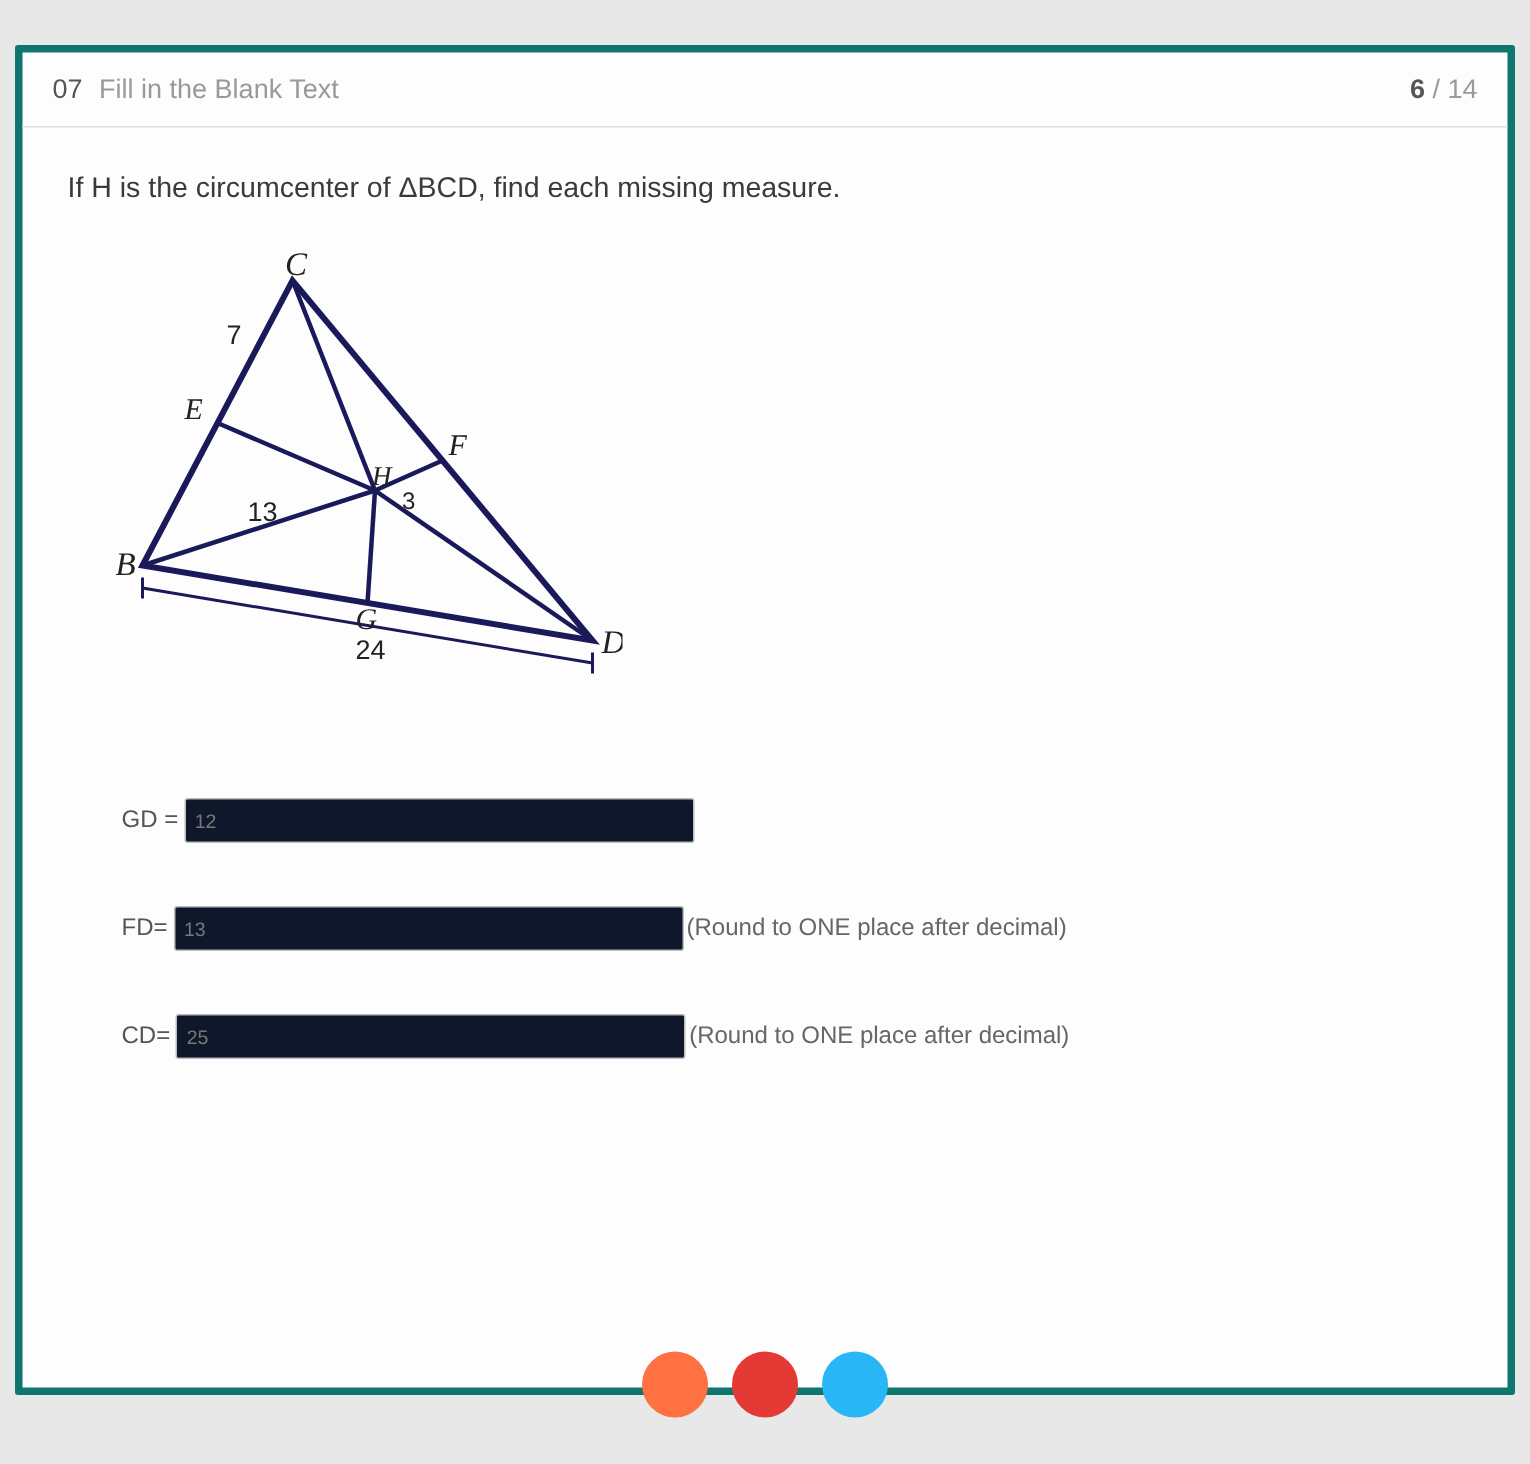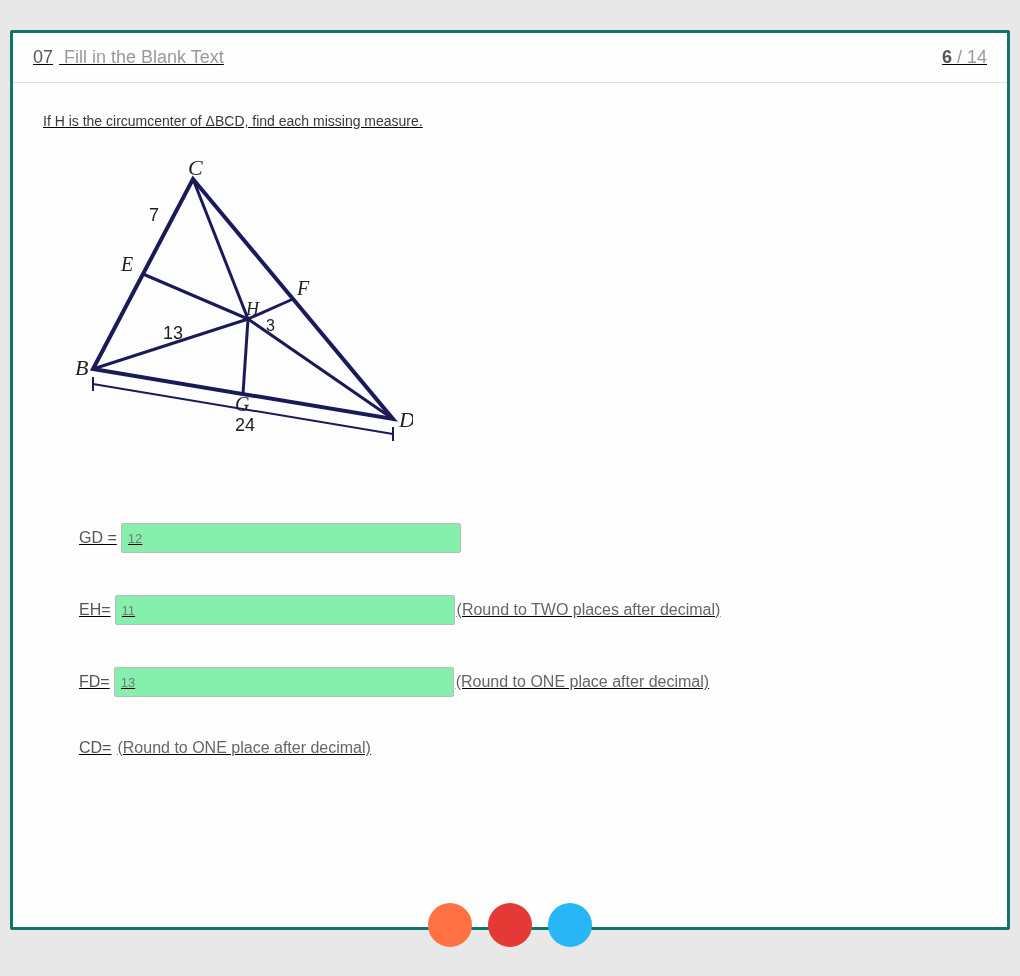--- a/index.html
+++ b/index.html
@@ -7,45 +7,44 @@
     font-family: Arial, Helvetica, sans-serif;
     background: #e8e8e8;
     width: 1020px;
     height: 976px;
     overflow: hidden;
     position: relative;
   }
   .card {
     background: #fdfdfd;
     margin: 30px 10px 0 10px;
-    border: 3px solid #0f766e;
+    border: 5px solid #0f766e;
     border-radius: 2px;
     min-height: 900px;
     position: relative;
-    text-decoration: underline;
   }
   .header {
     display: flex;
     justify-content: space-between;
     align-items: center;
     padding: 14px 20px;
     border-bottom: 1px solid #e0e0e0;
     color: #888;
     font-size: 18px;
   }
   .header .qnum { color: #555; font-weight: 500; margin-right: 6px; }
   .header .qtype { color: #999; }
   .pager .cur { color: #555; font-weight: 600; }
   .pager .tot { color: #999; }
   .content {
     padding: 30px 30px 20px 30px;
     color: #333;
   }
   .prompt {
-    font-size: 14px;
+    font-size: 19px;
     color: #3a3a3a;
     margin-bottom: 30px;
   }
   .diagram {
     margin: 0 0 60px 10px;
   }
   .answers { margin-top: 20px; }
   .answer-row {
     display: flex;
     align-items: center;
@@ -55,21 +54,21 @@
   }
   .answer-row label { white-space: nowrap; margin-right: 4px; margin-left: 36px; }
   .answer-row input {
     width: 340px;
     height: 30px;
     border: 1px solid #bbb;
     border-radius: 2px;
     padding: 2px 6px;
     font-size: 13px;
     color: #777;
-    background: #86efac;
+    background: #0f172a;
   }
   .hint { color: #666; font-size: 16px; margin-left: 2px; }
   .bottom-circles {
     position: absolute;
     bottom: -20px;
     left: 50%;
     transform: translateX(-50%);
     display: flex;
     gap: 16px;
   }
@@ -130,34 +129,30 @@
 
     <div class="answers">
 
       <div class="answer-row">
         <label>GD =</label>
         <input type="text" value="12" style="">
         <span class="hint"></span>
       </div>
 
 
-      <div class="answer-row">
-        <label>EH=</label>
-        <input type="text" value="11" style="">
-        <span class="hint">(Round to TWO places after decimal)</span>
-      </div>
 
       <div class="answer-row">
         <label>FD=</label>
         <input type="text" value="13" style="">
         <span class="hint">(Round to ONE place after decimal)</span>
       </div>
 
       <div class="answer-row">
         <label>CD=</label>
+        <input type="text" value="25" style="">
         <span class="hint">(Round to ONE place after decimal)</span>
       </div>
 
     </div>
   </div>
 
   <div class="bottom-circles">
     <div class="circ c1"></div>
     <div class="circ c2"></div>
     <div class="circ c3"></div>

